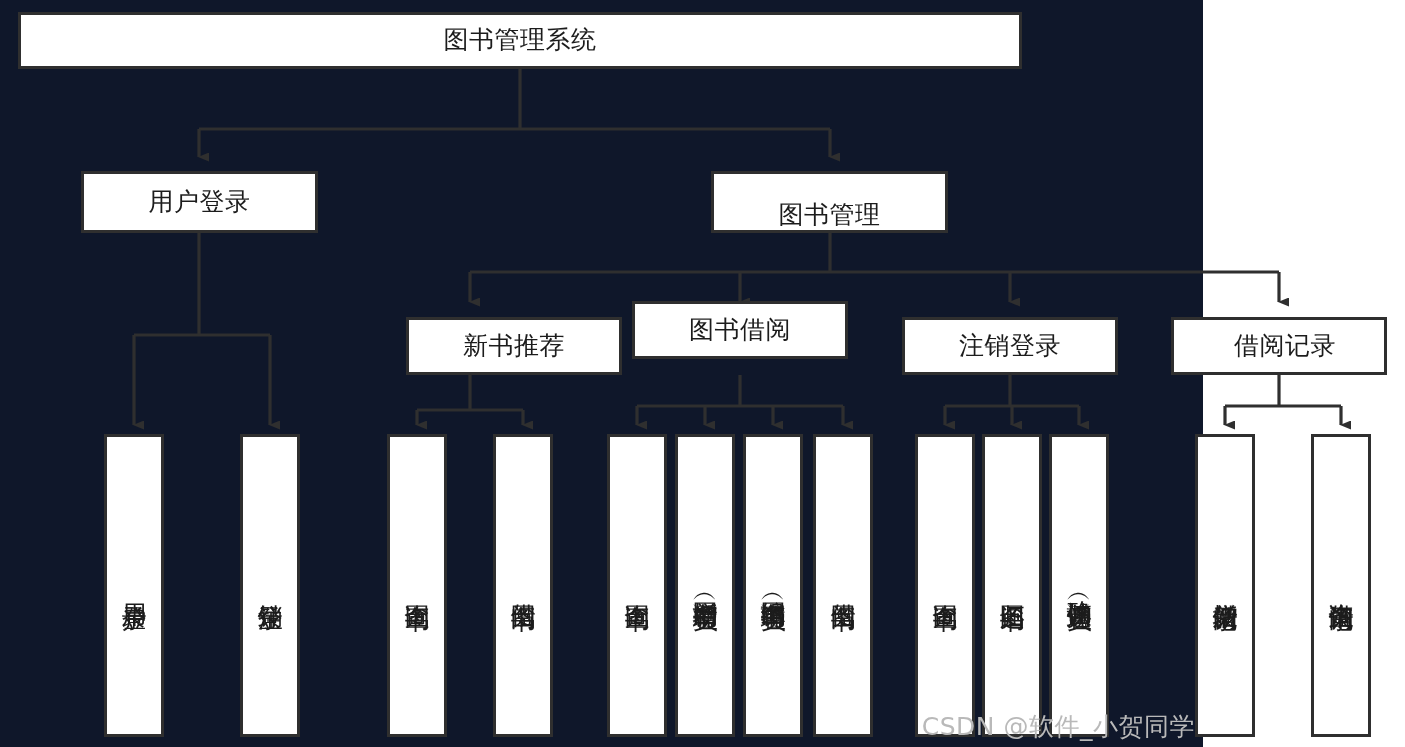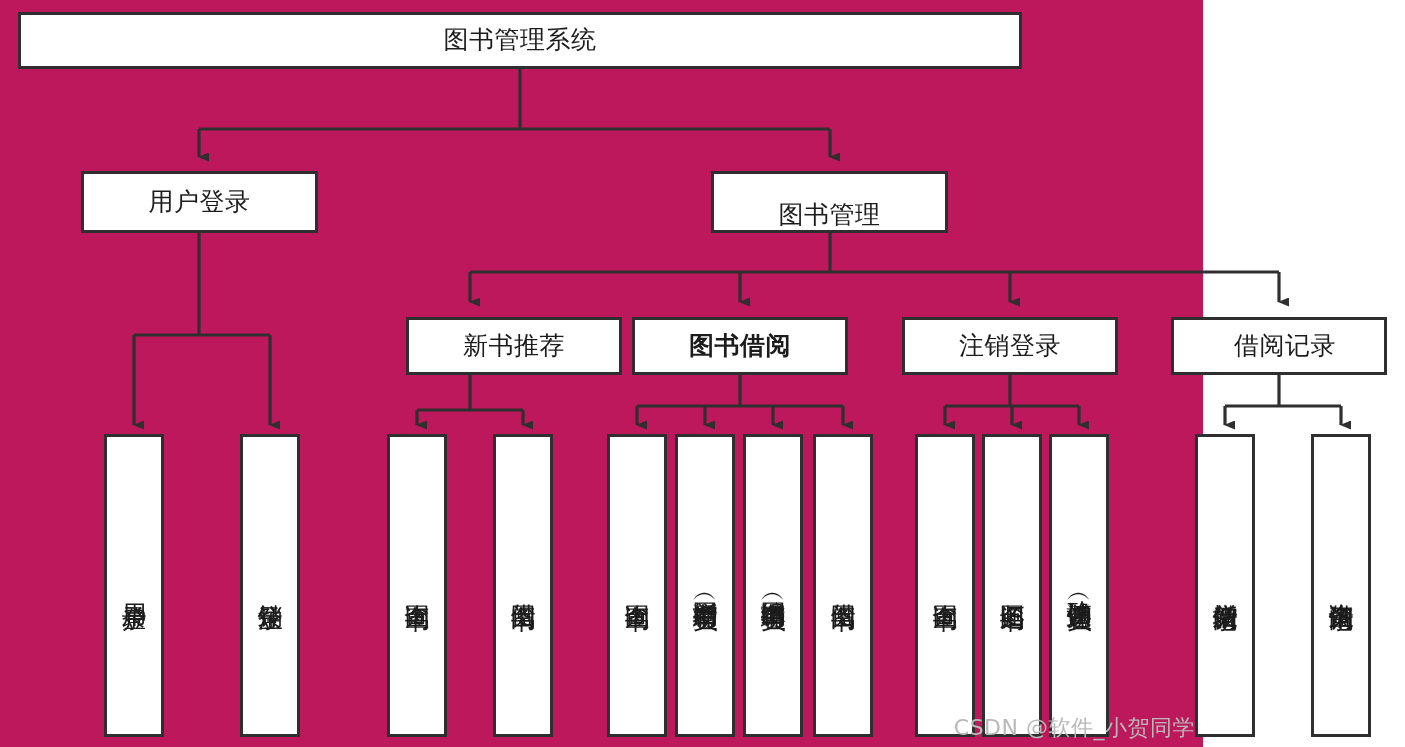--- a/index.html
+++ b/index.html
@@ -10,21 +10,21 @@
   body {
     width: 1405px;
     height: 747px;
     font-family: "DejaVu Sans", "Liberation Sans", sans-serif;
     overflow: hidden;
   }
   #diagram-root {
     position: relative;
     width: 1203px;
     height: 747px;
-    background: #be185d;
+    background: #0f172a;
   }
   svg#edges {
     position: absolute;
     left: 0;
     top: 0;
     width: 1405px;
     height: 747px;
   }
   .node {
     position: absolute;
@@ -55,21 +55,21 @@
     font-size: 25px;
     line-height: 1.18;
     letter-spacing: 1px;
     white-space: nowrap;
     max-height: 282px;
   }
   #watermark {
     position: absolute;
     right: 8px;
     bottom: 4px;
-    font-size: 22px;
+    font-size: 25px;
     color: #b9b9b9;
     letter-spacing: 0.5px;
     z-index: 5;
     white-space: nowrap;
   }
 </style>
 </head>
 <body>
 
 <div id="diagram-root">
@@ -131,21 +131,21 @@
   <div class="node" style="left:81px; top:171px; width:237px; height:62px;">
     <span class="label">用户登录</span>
   </div>
   <div class="node" style="left:711px; top:171px; width:237px; height:62px;align-items:flex-end;">
     <span class="label">图书管理</span>
   </div>
 
   <div class="node" style="left:362px; top:317px; width:216px; height:58px;margin-left:44px;">
     <span class="label">新书推荐</span>
   </div>
-  <div class="node" style="left:632px; top:317px; width:216px; height:58px;font-weight:bold;">
+  <div class="node" style="left:632px; top:301px; width:216px; height:58px;">
     <span class="label">图书借阅</span>
   </div>
   <div class="node" style="left:902px; top:317px; width:216px; height:58px;">
     <span class="label">注销登录</span>
   </div>
   <div class="node" style="left:1171px; top:317px; width:216px; height:58px;padding-left:12px;">
     <span class="label">借阅记录</span>
   </div>
 
   <div class="node leaf" style="left:104px; top:434px; width:60px; height:303px;">

